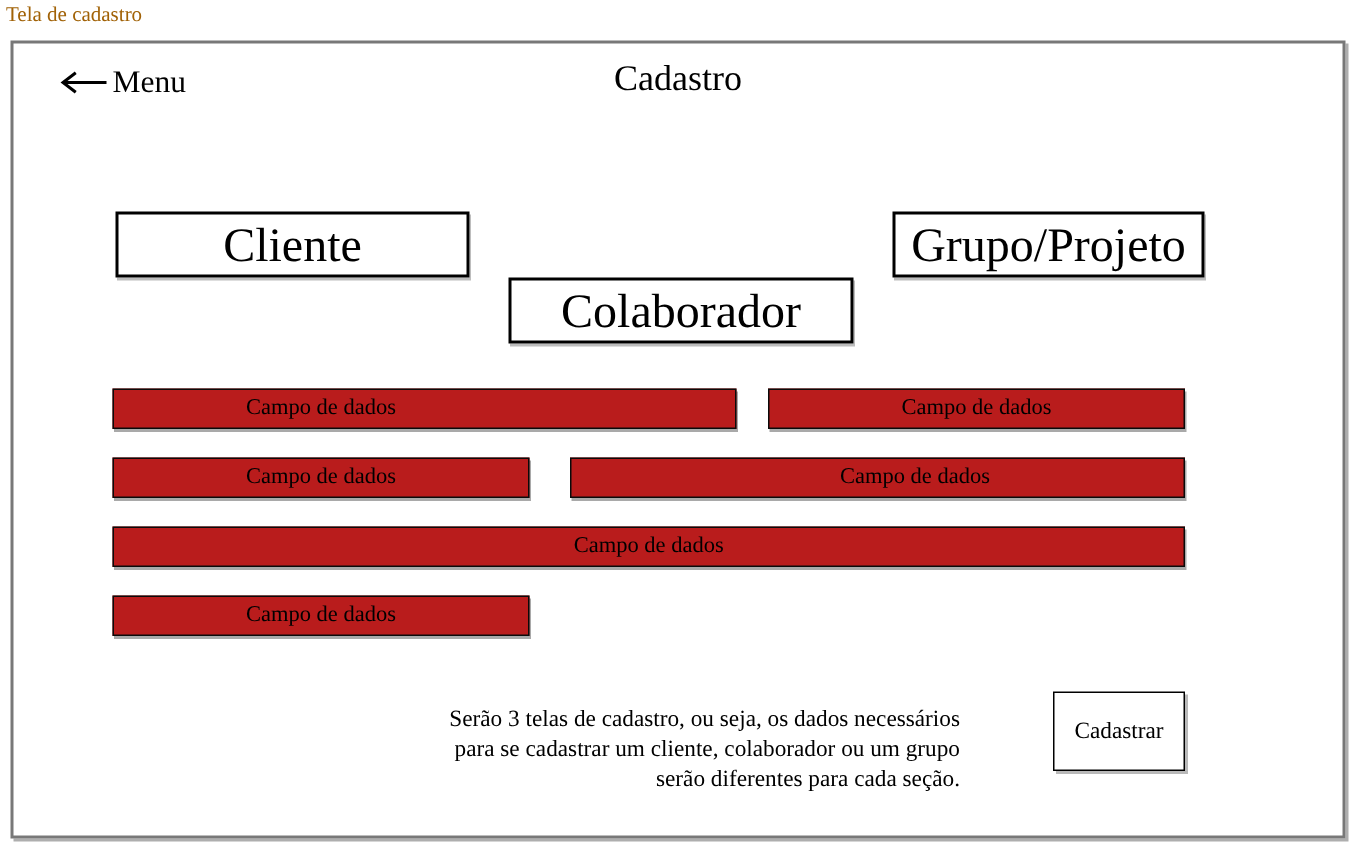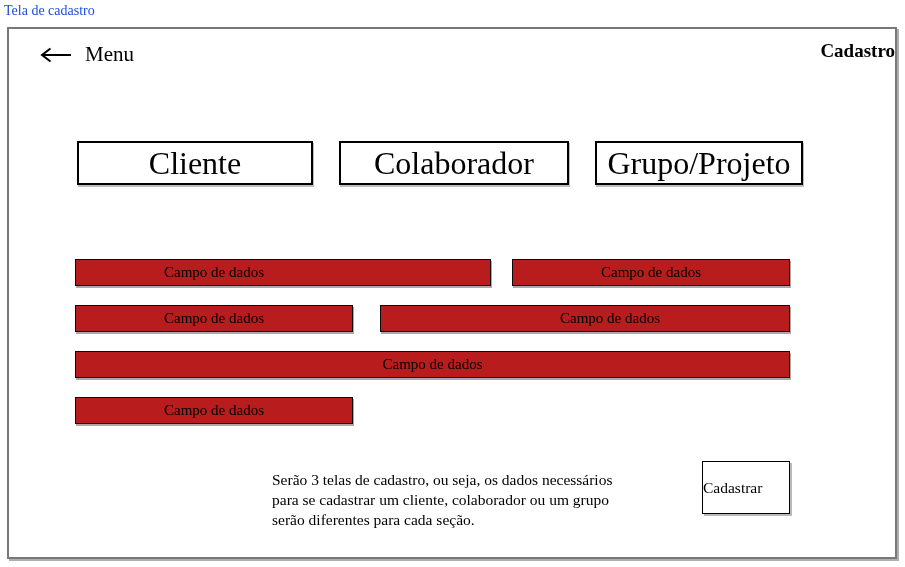--- a/index.html
+++ b/index.html
@@ -3,68 +3,68 @@
 <meta charset="utf-8">
 <style>
   * { margin:0; padding:0; box-sizing:border-box; }
   html,body { background:#ffffff; }
   #page {
     position:relative; width:905px; height:567px; background:#ffffff;
     font-family:"Liberation Serif", serif; color:#000;
     overflow:hidden;
   }
   .page-label {
-    position:absolute; left:4px; top:3px; font-size:14px; color:#1d4ed8;
+    position:absolute; left:4px; top:3px; font-size:14px; color:#a16207;
   }
   .frame {
     position:absolute; left:7px; top:27px; width:890px; height:532px;
     background:#ffffff; border:2px solid #787878;
     box-shadow:2px 2px 0 #aeaeae;
   }
   .back {
     position:absolute; left:29px; top:13px;
-    display:flex; align-items:center; gap:13px; cursor:pointer;
+    display:flex; align-items:center; gap:3px; cursor:pointer;
   }
   .back svg { display:block; }
   .back-label { font-size:21px; }
   .title {
     position:absolute; left:0; right:0; top:11px;
-    text-align:right; font-size:19px;font-weight:bold;
+    text-align:center; font-size:24px;
   }
   .tab {
     position:absolute; top:112px; height:44px;
     border:2px solid #000; background:#fff;
     display:flex; align-items:center; justify-content:center;
     font-size:32px; cursor:pointer;
     box-shadow:1px 2px 0 #bdbdbd;
   }
   .tab-cliente      { left:68px;  width:236px; }
-  .tab-colaborador  { left:330px; width:230px; }
+  .tab-colaborador  { left:330px; width:230px;margin-top:44px; }
   .tab-grupo        { left:586px; width:208px; }
   .field {
     position:absolute; height:27px;
     border:1.5px solid #0a0a0a; background:#b91c1c;
     display:flex; align-items:center; justify-content:center;
     font-size:15px;
     box-shadow:1px 2px 0 #a9a9a9;
   }
   .field-1 { left:66px;  top:230px; width:416px; padding-right:138px; }
   .field-2 { left:503px; top:230px; width:278px; }
   .field-3 { left:66px;  top:276px; width:278px; }
   .field-4 { left:371px; top:276px; width:410px; padding-left:50px; }
   .field-5 { left:66px;  top:322px; width:715px; }
   .field-6 { left:66px;  top:368px; width:278px; }
   .note {
     position:absolute; left:263px; top:441px; width:368px;
-    font-size:15.5px; line-height:20px;
+    font-size:15.5px; line-height:20px;text-align:right;
   }
   .submit {
     position:absolute; left:693px; top:432px; width:88px; height:53px;
     border:1.5px solid #000; background:#fff;
-    display:flex; align-items:center; justify-content:flex-start;
+    display:flex; align-items:center; justify-content:center;
     font-size:15.5px; cursor:pointer;
     box-shadow:2px 2px 0 #b9b9b9;
   }
 </style>
 </head>
 <body>
 
 <div id="page">
 
   <div class="page-label">Tela de cadastro</div>

